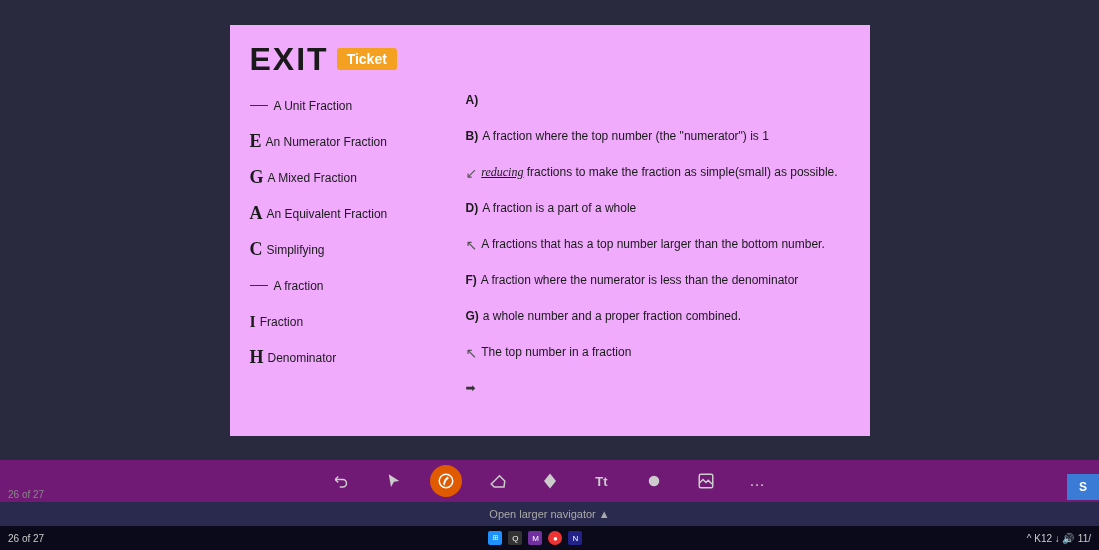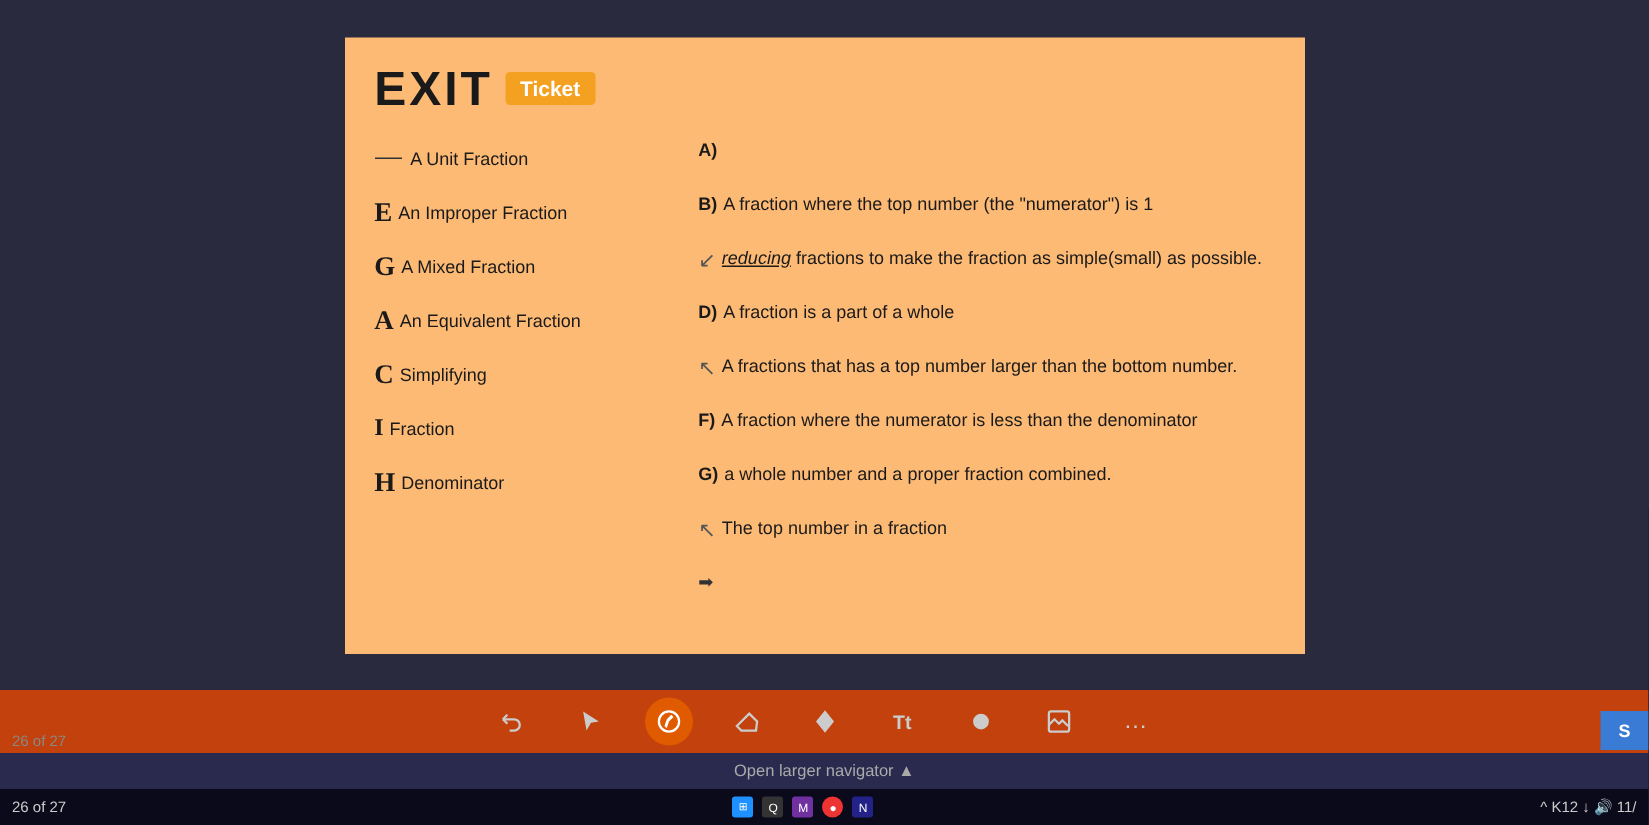--- a/index.html
+++ b/index.html
@@ -19,21 +19,21 @@
       left: 0;
       right: 0;
       bottom: 90px;
       background: #2a2a3e;
       display: flex;
       align-items: center;
       justify-content: center;
     }
 
     .slide-card {
-      background: #fdba74;
+      background: #f0abfc;
       width: 640px;
       min-height: 380px;
       padding: 16px 20px 20px 20px;
       position: relative;
     }
 
     
     .exit-header {
       display: flex;
       align-items: center;
@@ -135,21 +135,21 @@
       font-style: italic;
     }
 
     
     .toolbar {
       position: absolute;
       bottom: 48px;
       left: 0;
       right: 0;
       height: 42px;
-      background: #c2410c;
+      background: #701a75;
       display: flex;
       align-items: center;
       justify-content: center;
       gap: 20px;
     }
 
     .toolbar-btn {
       background: none;
       border: none;
       cursor: pointer;
@@ -254,20 +254,21 @@
       border: none;
       padding: 6px 12px;
       font-size: 12px;
       cursor: pointer;
       font-weight: bold;
     }
 
     .italic-text {
       font-style: italic;
       text-decoration: underline;
+      font-family: Liberation Serif, serif;
     }
 
     .hand-letter {
       font-family: 'Comic Sans MS', cursive;
       font-weight: bold;
       font-size: 18px;
     }
   </style>
 </head>
 <body>
@@ -284,39 +285,43 @@
 
       <div class="left-col">
 
         <div class="vocab-item">
           <span class="vocab-line"></span>
           <span class="vocab-label">A Unit Fraction</span>
         </div>
 
         <div class="vocab-item">
           <span class="hand-letter" style="color:#1a1a1a;margin-right:4px;">E</span>
-          <span class="vocab-label">An Improper Fraction</span>
+          <span class="vocab-label">An Numerator Fraction</span>
         </div>
 
         <div class="vocab-item">
           <span class="hand-letter" style="color:#1a1a1a;margin-right:4px;">G</span>
           <span class="vocab-label">A Mixed Fraction</span>
         </div>
 
         <div class="vocab-item">
           <span class="hand-letter" style="color:#1a1a1a;margin-right:4px;">A</span>
           <span class="vocab-label">An Equivalent Fraction</span>
         </div>
 
         <div class="vocab-item">
           <span class="hand-letter" style="color:#1a1a1a;margin-right:4px;">C</span>
           <span class="vocab-label">Simplifying</span>
         </div>
 
 
+        <div class="vocab-item">
+          <span class="vocab-line"></span>
+          <span class="vocab-label">A fraction</span>
+        </div>
 
         <div class="vocab-item">
           <span class="hand-letter" style="color:#1a1a1a;margin-right:4px;font-size:16px;">I</span>
           <span class="vocab-label">Fraction</span>
         </div>
 
         <div class="vocab-item">
           <span class="hand-letter" style="color:#1a1a1a;margin-right:4px;">H</span>
           <span class="vocab-label">Denominator</span>
         </div>

